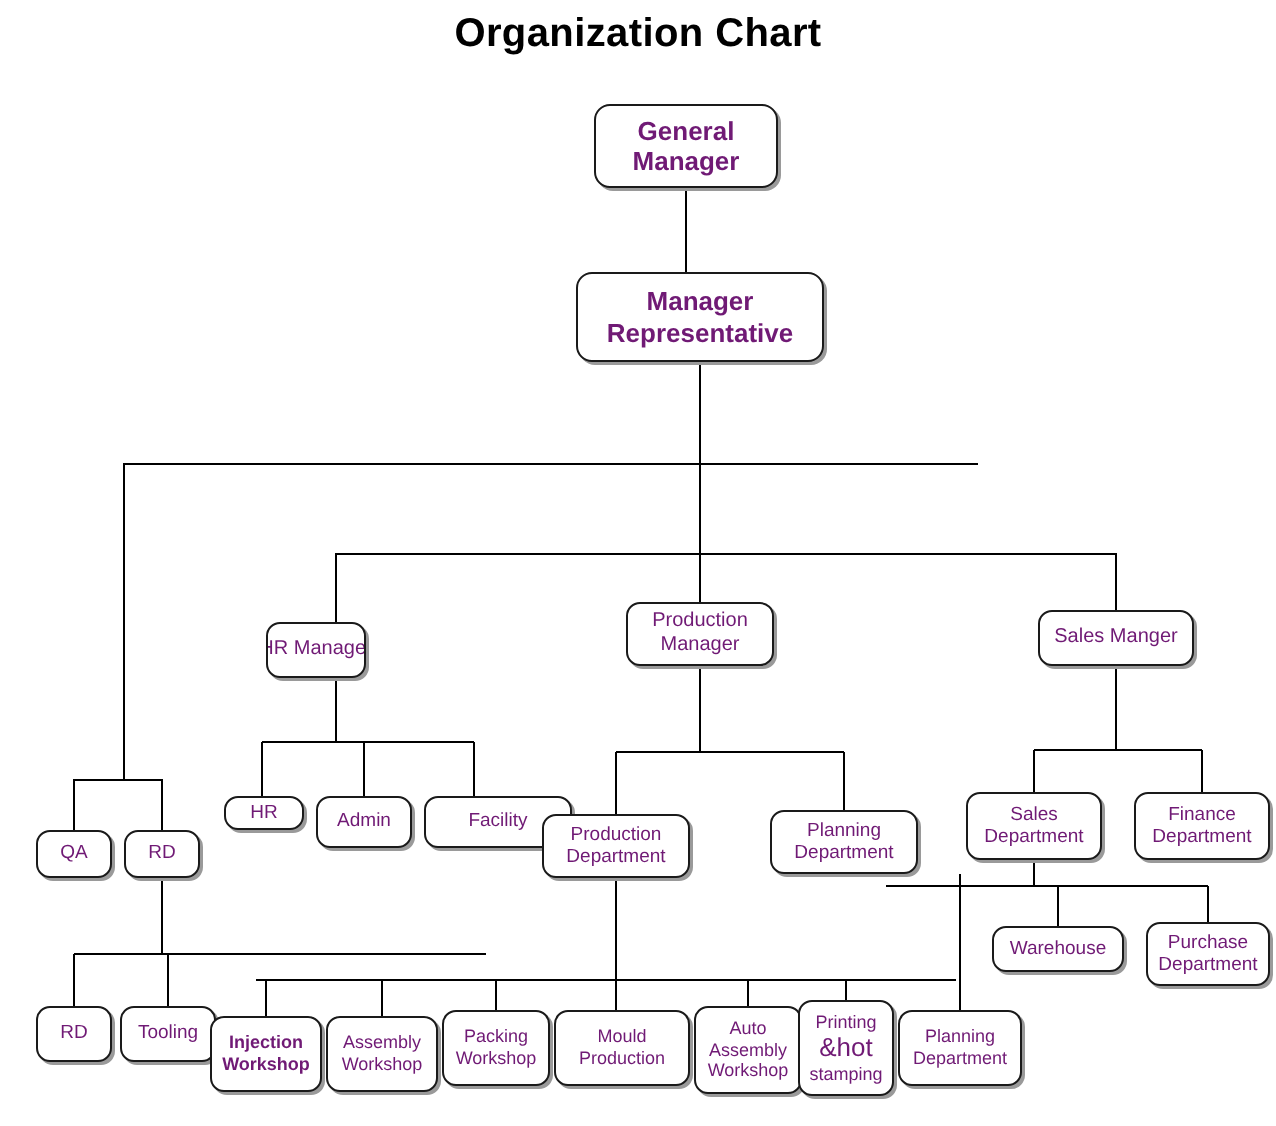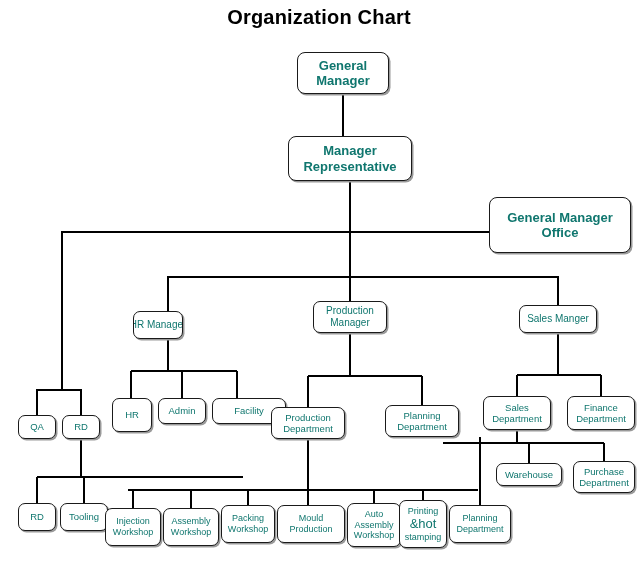--- a/index.html
+++ b/index.html
@@ -36,21 +36,21 @@
     color: #000000;
     letter-spacing: 0.2px;
   }
   .node {
     position: absolute;
     box-sizing: border-box;
     background: #ffffff;
     border: 1px solid #1a1a1a;
     border-radius: 7px;
     box-shadow: 1.5px 1.5px 0 0 #9a9a9a;
-    color: #0f766e;
+    color: #701a75;
     display: flex;
     flex-direction: column;
     align-items: center;
     justify-content: center;
     text-align: right;
     line-height: 1.18;
     overflow: hidden;
   }
   .node .ln {
     display: block;
@@ -129,35 +129,31 @@
     </svg>
 
 <div class="node tier-exec" style="left: 297px; top: 52px; width: 92px; height: 42px;">
       <span class="ln">General</span>
       <span class="ln">Manager</span>
     </div>
     <div class="node tier-exec" style="left: 288px; top: 136px; width: 124px; height: 45px;">
       <span class="ln">Manager</span>
       <span class="ln">Representative</span>
     </div>
-    <div class="node tier-exec" style="left: 489px; top: 197px; width: 142px; height: 56px;">
-      <span class="ln">General Manager</span>
-      <span class="ln">Office</span>
-    </div>
     <div class="node tier-mgr" style="left: 133px; top: 311px; width: 50px; height: 28px;">
       <span class="ln">HR Manager</span>
     </div>
     <div class="node tier-mgr" style="left: 313px; top: 301px; width: 74px; height: 32px;">
       <span class="ln">Production</span>
       <span class="ln">Manager</span>
     </div>
     <div class="node tier-mgr" style="left: 519px; top: 305px; width: 78px; height: 28px;">
       <span class="ln">Sales Manger</span>
     </div>
-    <div class="node tier-dept" style="left: 112px; top: 398px; width: 40px; height: 34px;">
+    <div class="node tier-dept" style="left: 112px; top: 398px; width: 40px; height: 17px;">
       <span class="ln">HR</span>
     </div>
     <div class="node tier-dept" style="left: 158px; top: 398px; width: 48px; height: 26px;">
       <span class="ln">Admin</span>
     </div>
     <div class="node tier-dept" style="left: 212px; top: 398px; width: 74px; height: 26px;">
       <span class="ln">Facility</span>
     </div>
     <div class="node tier-dept" style="left: 18px; top: 415px; width: 38px; height: 24px;">
       <span class="ln">QA</span>
@@ -187,21 +183,21 @@
       <span class="ln">Finance</span>
       <span class="ln">Department</span>
     </div>
     <div class="node tier-dept" style="left: 496px; top: 463px; width: 66px; height: 23px;">
       <span class="ln">Warehouse</span>
     </div>
     <div class="node tier-dept" style="left: 573px; top: 461px; width: 62px; height: 32px;">
       <span class="ln">Purchase</span>
       <span class="ln">Department</span>
     </div>
-    <div class="node tier-unit" style="left: 105px; top: 508px; width: 56px; height: 38px;">
+    <div class="node tier-unit" style="left: 105px; top: 508px; width: 56px; height: 38px; font-weight: bold;">
       <span class="ln">Injection</span>
       <span class="ln">Workshop</span>
     </div>
     <div class="node tier-unit" style="left: 163px; top: 508px; width: 56px; height: 38px;">
       <span class="ln">Assembly</span>
       <span class="ln">Workshop</span>
     </div>
     <div class="node tier-unit" style="left: 221px; top: 505px; width: 54px; height: 38px;">
       <span class="ln">Packing</span>
       <span class="ln">Workshop</span>

